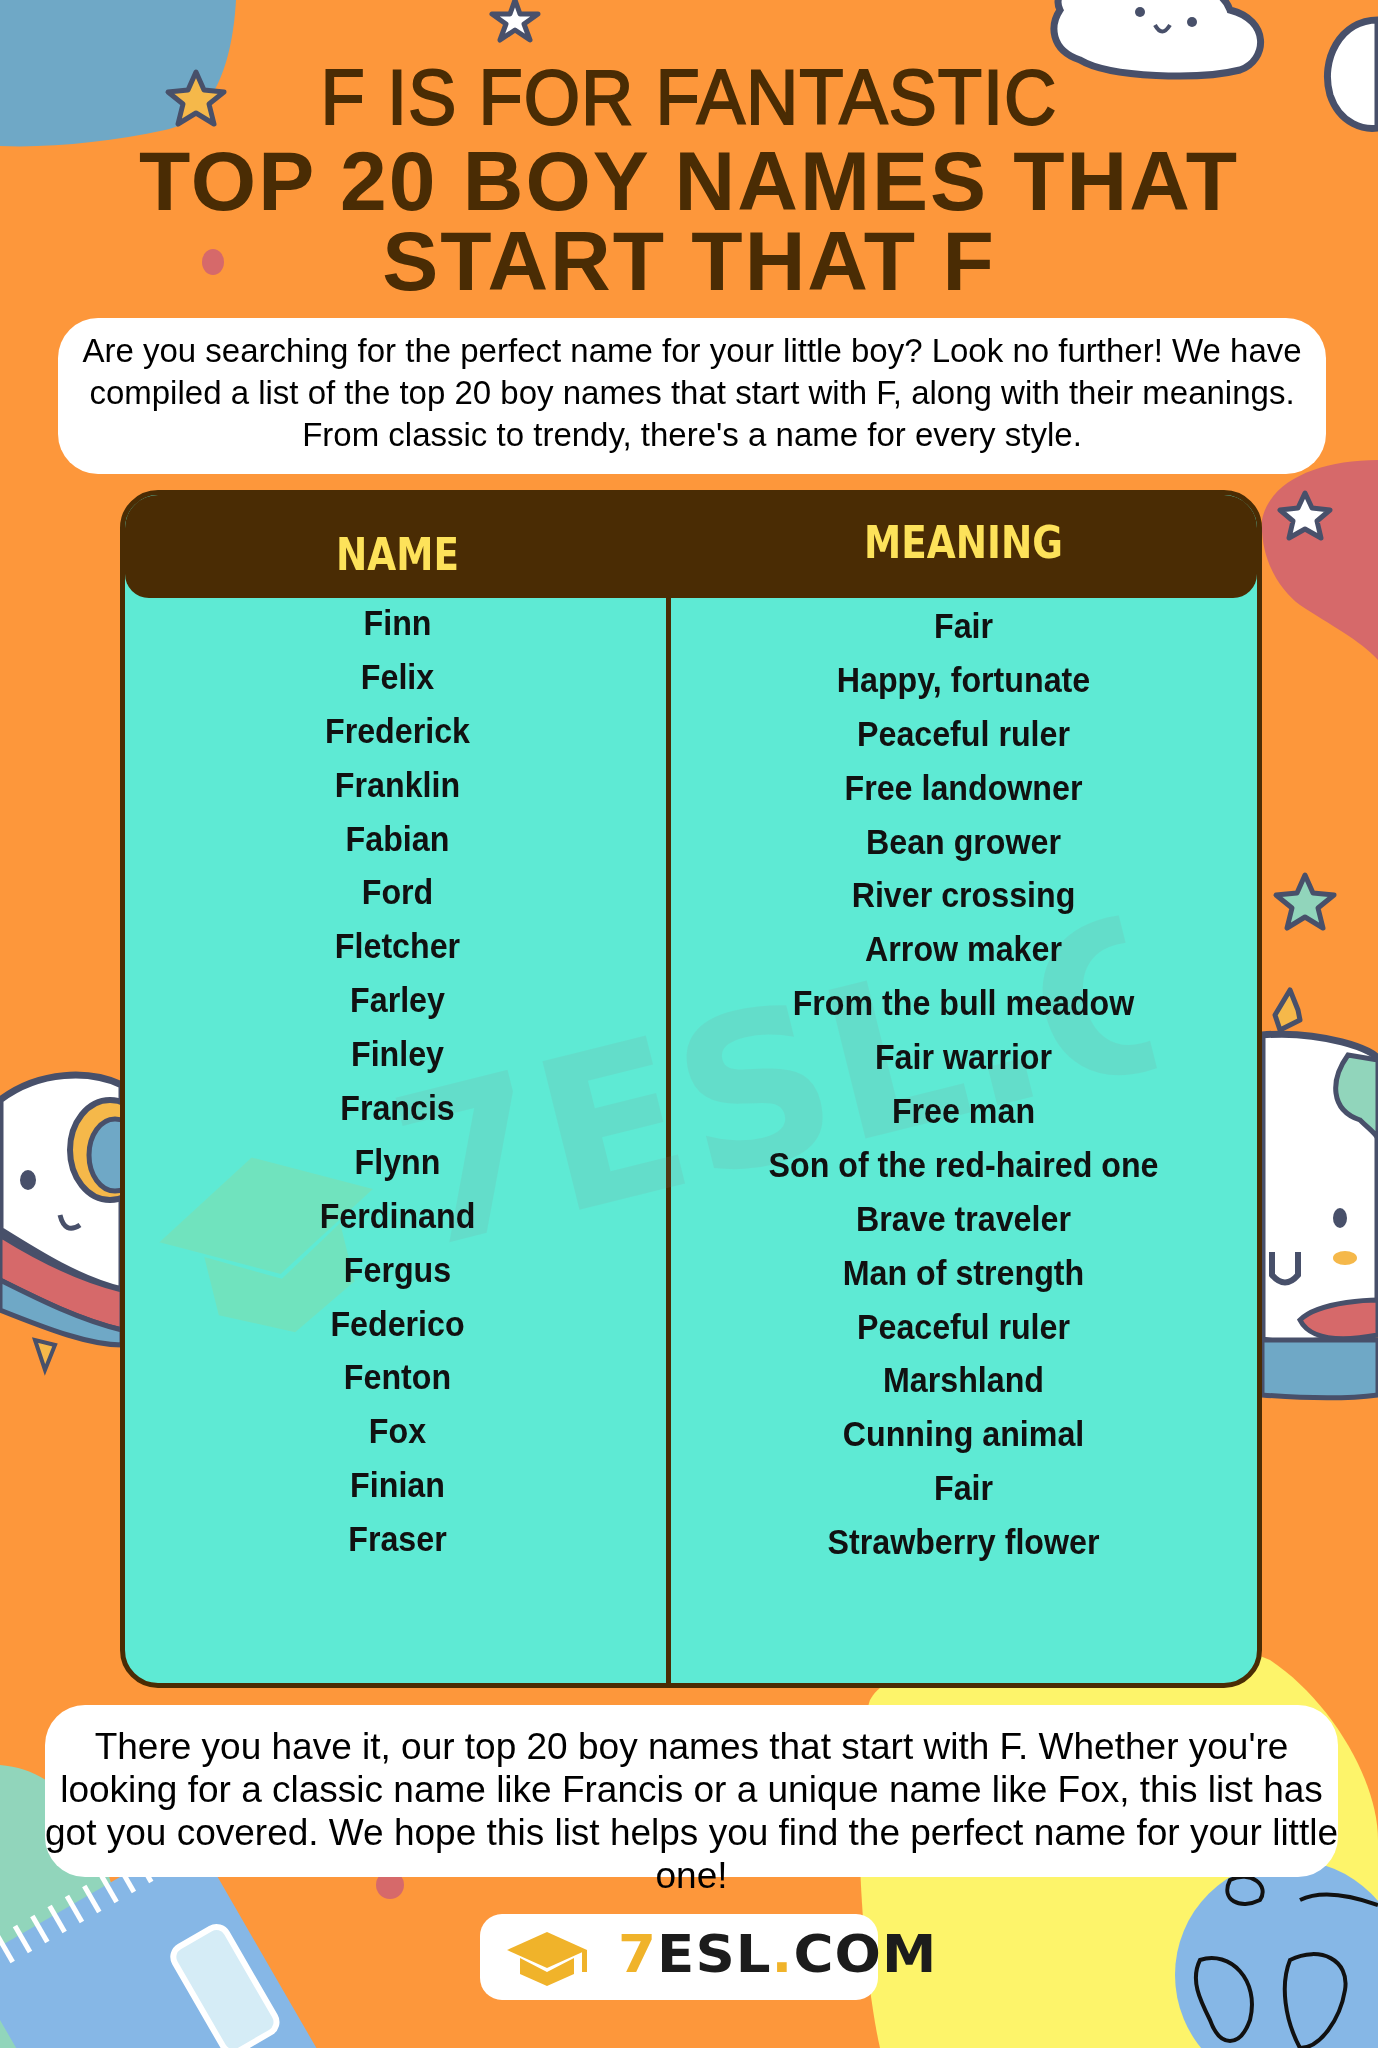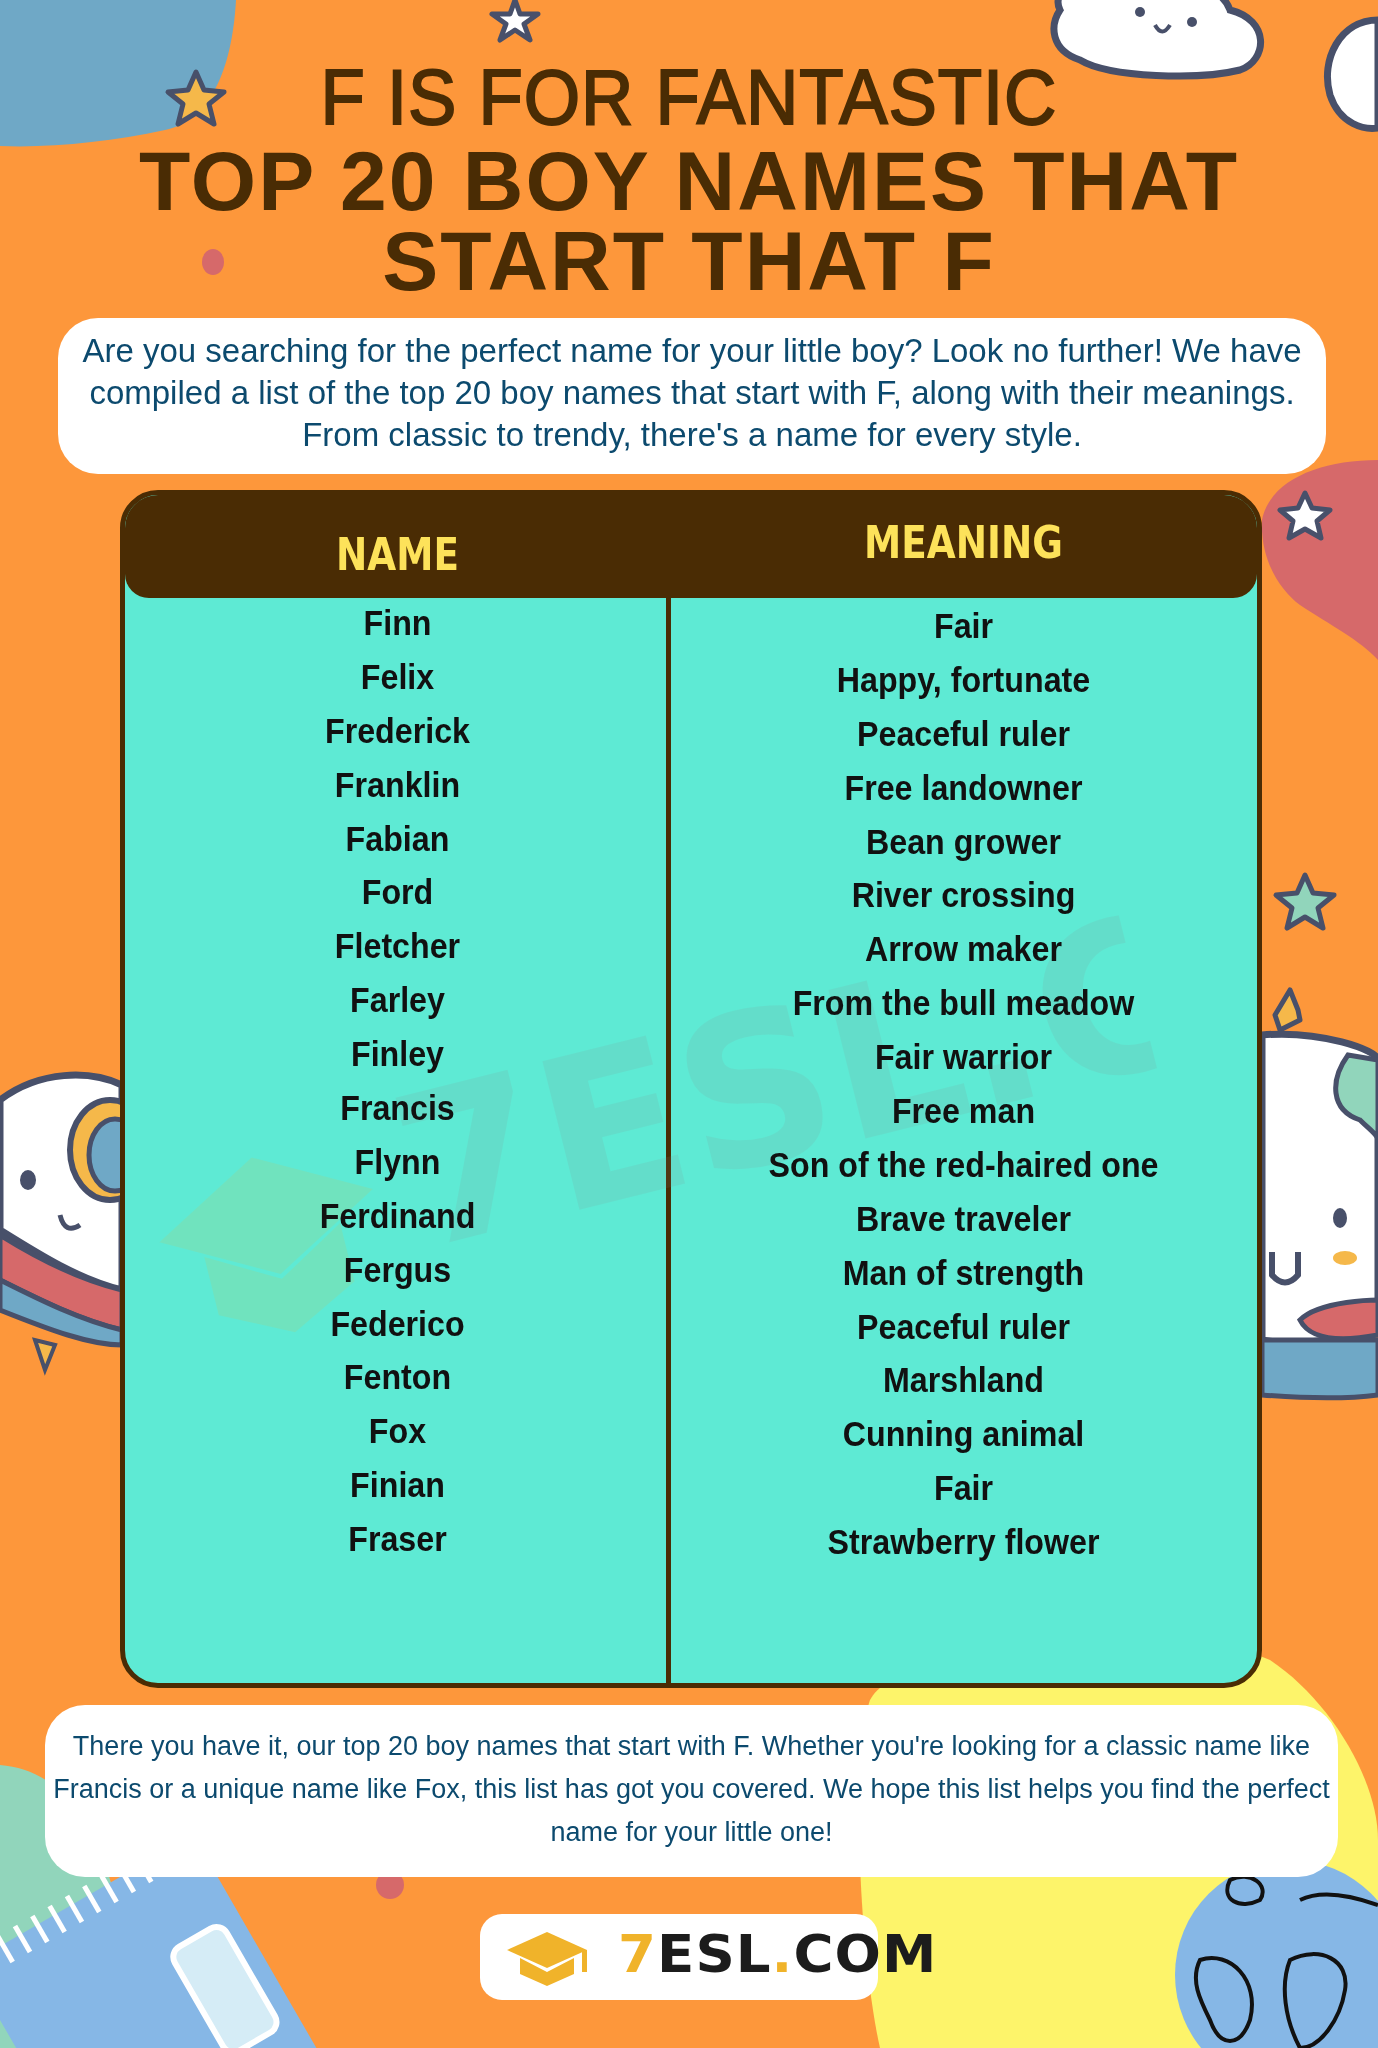--- a/index.html
+++ b/index.html
@@ -2,23 +2,23 @@
 <html><head>
 <meta charset="utf-8">
 <style>
   html, body { margin:0; padding:0; }
   body { width:1378px; height:2048px; overflow:hidden; background:#fd973b; position:relative; font-family:"Liberation Sans", sans-serif; }
   .deco { position:absolute; }
   .title { position:absolute; left:0; width:1378px; text-align:center; color:#4a2c04; margin:0; }
   .t1 { top:52px; font-size:78px; font-weight:normal; letter-spacing:1px; -webkit-text-stroke:2px #4a2c04; transform:scaleX(0.93); }
   .t2 { top:133px; font-size:84px; font-weight:bold; letter-spacing:2px; }
   .t3 { top:213px; font-size:84px; font-weight:bold; letter-spacing:2px; }
-  .box { position:absolute; background:#fff; border-radius:40px; text-align:center; color:#0c4a6e; font-size:33px; line-height:42px; }
+  .box { position:absolute; background:#fff; border-radius:40px; text-align:center; color:#000000; font-size:33px; line-height:42px; }
   .intro { left:58px; top:318px; width:1268px; height:156px; padding-top:12px; box-sizing:border-box; }
-  .outro { left:45px; top:1705px; width:1293px; height:172px; padding-top:20px; box-sizing:border-box; font-size:27px; line-height:43px; }
+  .outro { left:45px; top:1705px; width:1293px; height:172px; padding-top:20px; box-sizing:border-box; font-size:37px; line-height:43px; }
   .table { position:absolute; left:120px; top:490px; width:1142px; height:1198px; background:#5eead4; border:5px solid #4a2c04; border-radius:38px; box-sizing:border-box; overflow:hidden; }
   .thead { position:absolute; left:0; top:0; width:100%; height:103px; background:#4a2c04; border-radius:0 0 24px 24px; }
   .th { position:absolute; top:0; height:103px; line-height:103px; text-align:center; color:#fde25a; font-family:"DejaVu Sans", sans-serif; font-weight:bold; font-size:44px; letter-spacing:0px; transform:scaleX(0.85); }
   .th.name { left:0; width:545px; top:8px; }
   .th.meaning { left:545px; width:587px; top:-4px; }
   .divider { position:absolute; left:541px; top:100px; width:5px; height:1100px; background:#4a2c04; }
   .rows { position:absolute; left:0; top:104px; width:100%; }
   .row { position:relative; height:53.9px; }
   .cell { position:absolute; top:0; height:54px; line-height:54px; text-align:center; font-size:35px; font-weight:bold; color:#111; transform:scaleX(0.92); }
   .cell.name { left:0; width:545px; top:-3px; }

